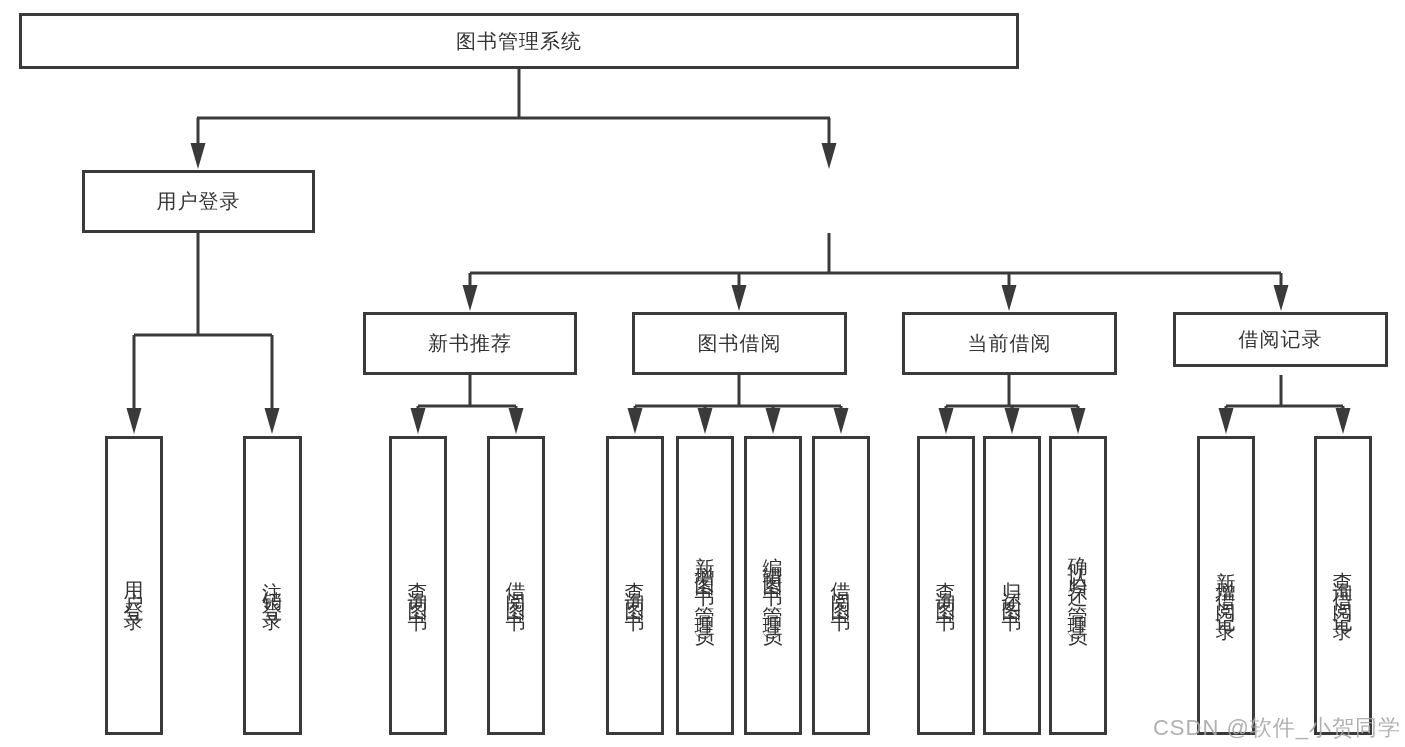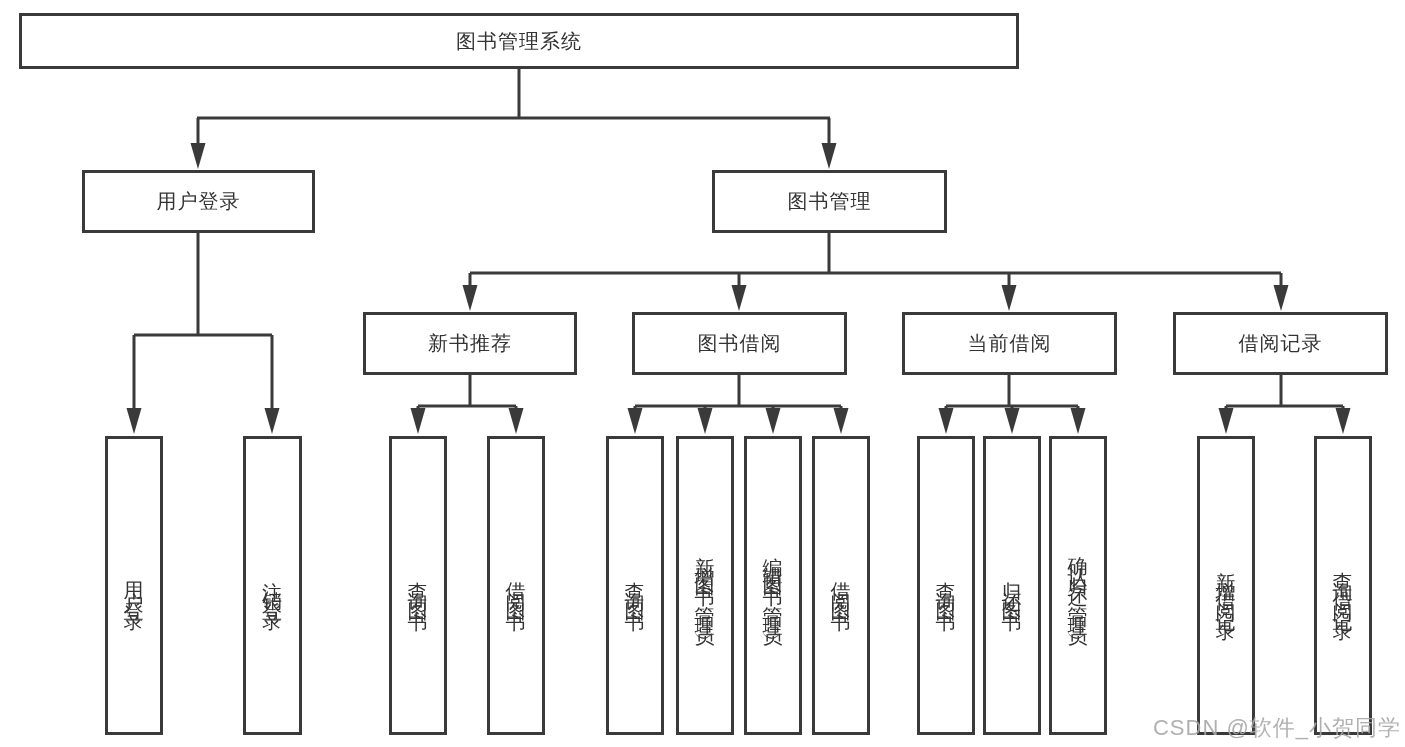--- a/index.html
+++ b/index.html
@@ -103,34 +103,31 @@
     </g>
   </svg>
 
   <div class="node" style="left:19px;top:13px;width:1000px;height:56px;">
     <span class="lbl">图书管理系统</span>
   </div>
 
   <div class="node" style="left:82px;top:170px;width:233px;height:63px;">
     <span class="lbl">用户登录</span>
   </div>
-  <div class="node" style="left:712px;top:170px;width:235px;height:63px;">
-    <span class="lbl">图书管理</span>
-  </div>
 
   <div class="node" style="left:363px;top:312px;width:214px;height:63px;font-family:Liberation Mono, monospace;">
     <span class="lbl">新书推荐</span>
   </div>
   <div class="node" style="left:632px;top:312px;width:215px;height:63px;">
     <span class="lbl">图书借阅</span>
   </div>
   <div class="node" style="left:902px;top:312px;width:215px;height:63px;">
     <span class="lbl">当前借阅</span>
   </div>
-  <div class="node" style="left:1173px;top:312px;width:215px;height:63px;">
+  <div class="node" style="left:1173px;top:312px;width:215px;height:55px;">
     <span class="lbl">借阅记录</span>
   </div>
 
   <div class="node leaf" style="left:105px;top:436px;width:58px;height:299px;">
     <span class="lbl">用户登录</span>
   </div>
   <div class="node leaf" style="left:243px;top:436px;width:59px;height:299px;">
     <span class="lbl">注销登录</span>
   </div>
   <div class="node leaf" style="left:389px;top:436px;width:58px;height:299px;">

